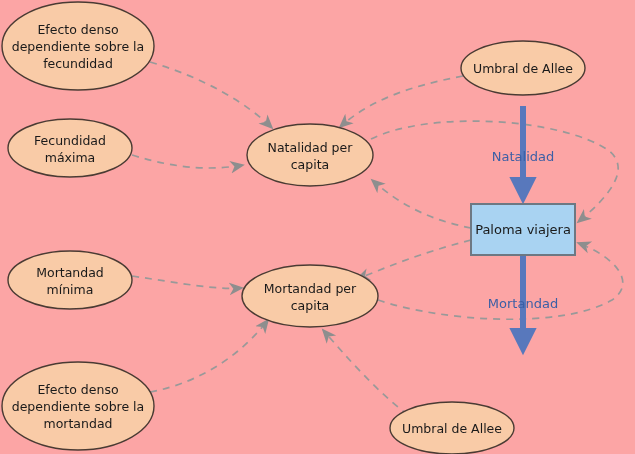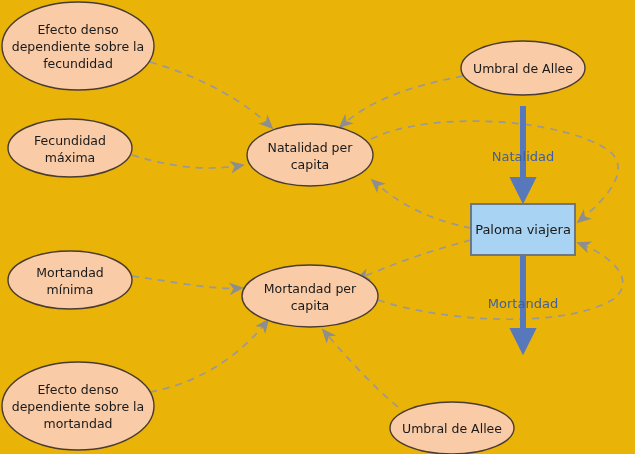--- a/index.html
+++ b/index.html
@@ -7,21 +7,21 @@
     padding: 0;
     background: #ffffff;
   }
   body {
     font-family: "DejaVu Sans", sans-serif;
   }
   #diagram-canvas {
     position: relative;
     width: 635px;
     height: 454px;
-    background: #eab308;
+    background: #fca5a5;
     overflow: hidden;
   }
   #diagram-canvas svg {
     position: absolute;
     top: 0;
     left: 0;
     width: 635px;
     height: 454px;
   }
   .node-label {

